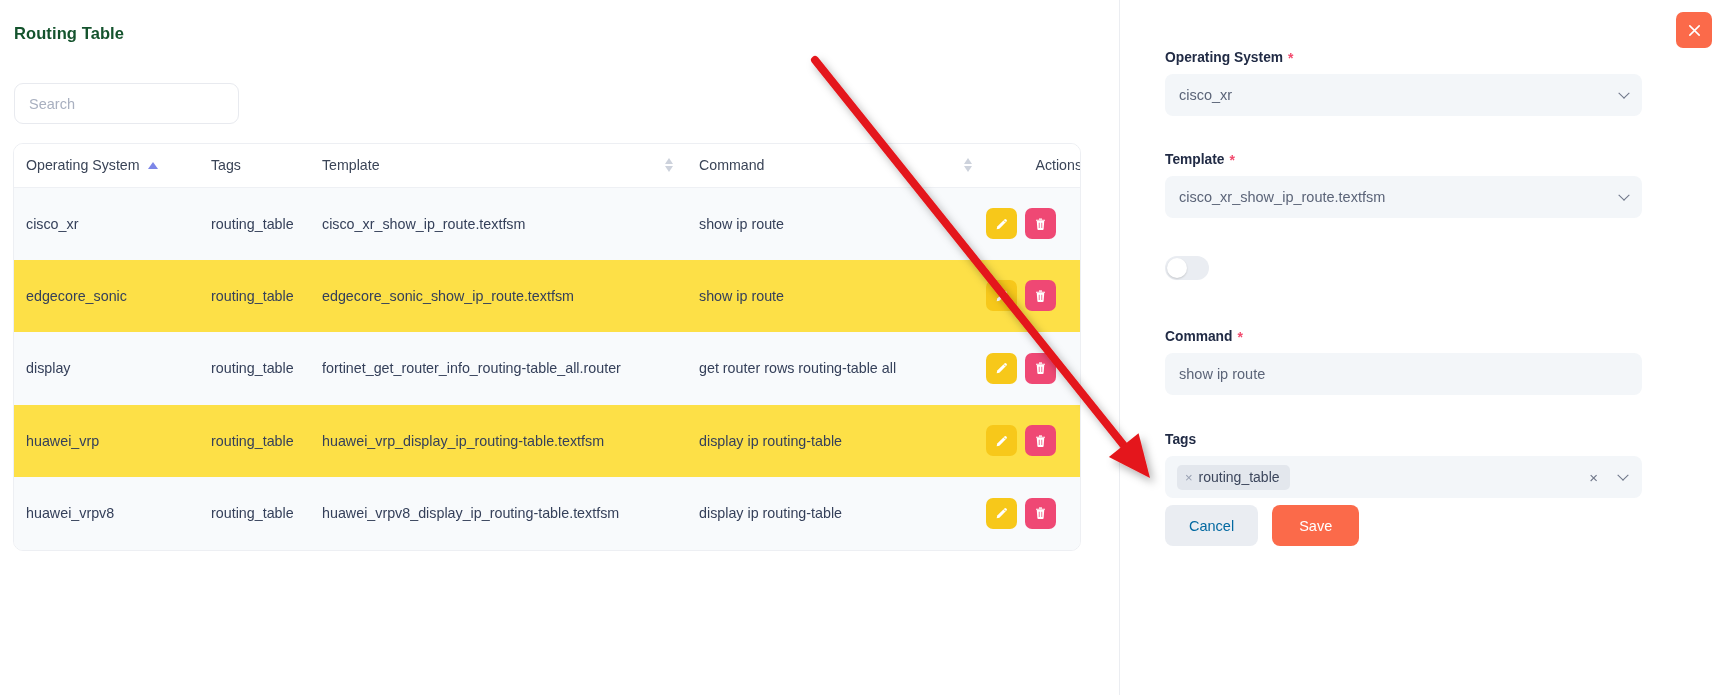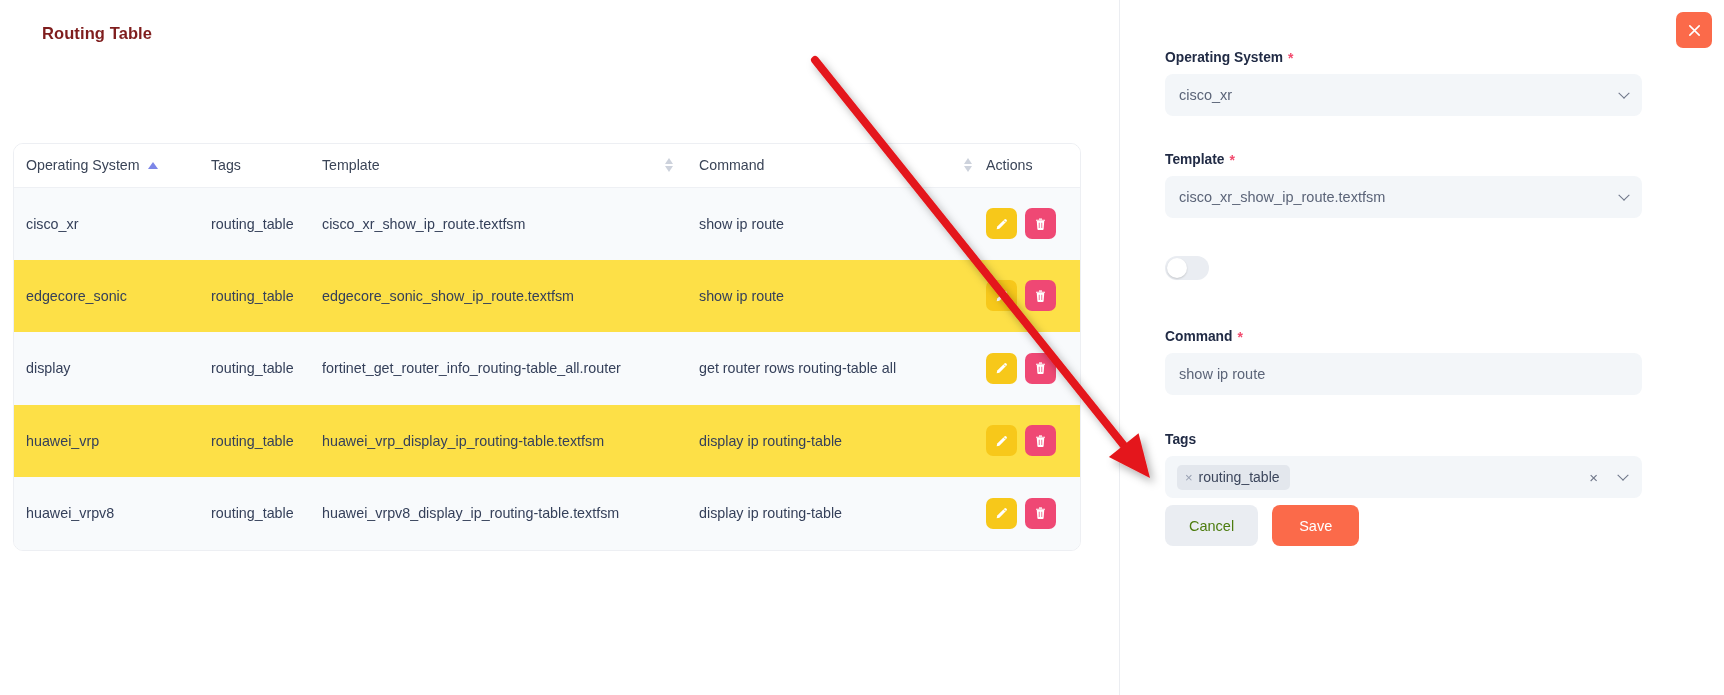--- a/index.html
+++ b/index.html
@@ -23,23 +23,22 @@
     width: 1119px; height: 695px;
     background: #ffffff;
     overflow: hidden;
   }
 
   #page-title {
     position: absolute;
     left: 14px; top: 24px;
     font-size: 16.5px;
     font-weight: bold;
-    color: #7f1d1d;
+    color: #14532d;
     letter-spacing: .1px;
-    margin-left: 28px;
   }
 
   #search-input {
     position: absolute;
     left: 14px; top: 83px;
     width: 225px; height: 41px;
     border: 1px solid #e8eaef;
     border-radius: 9px;
     background: #ffffff;
     font-size: 14.5px;
@@ -79,21 +78,21 @@
     font-weight: normal;
     color: #3a4457;
     background: #ffffff;
     border-bottom: 1px solid #eef0f4;
     vertical-align: middle;
     white-space: nowrap;
   }
   table.dt thead th.th-actions { text-align: center; padding-left: 0; }
 
   .th-inner { display: flex; align-items: center; gap: 8px; }
-  .th-inner.center { justify-content: flex-start; }
+  .th-inner.center { justify-content: flex-end; }
 
   .sort-asc {
     width: 0; height: 0;
     border-left: 5px solid transparent;
     border-right: 5px solid transparent;
     border-bottom: 7px solid #7c86e8;
     display: inline-block;
     flex: 0 0 auto;
   }
   .sort-both {
@@ -368,21 +367,21 @@
     display: flex;
     align-items: center;
     gap: 14px;
   }
   #cancel-button {
     height: 41px;
     padding: 0 24px;
     border: none;
     border-radius: 8px;
     background: #eaedf2;
-    color: #4d7c0f;
+    color: #0369a1;
     font-size: 14.5px;
     cursor: pointer;
     font-family: "Liberation Sans", sans-serif;
   }
   #save-button {
     height: 41px;
     padding: 0 27px;
     border: none;
     border-radius: 8px;
     background: #fb6a4a;
@@ -402,20 +401,21 @@
 </style>
 </head>
 <body>
 
 <div id="root">
 
   <div id="left-pane">
 
     <div id="page-title">Routing Table</div>
 
+    <input id="search-input" type="text" placeholder="Search" style="">
 
     <div id="table-card">
       <table class="dt">
         <colgroup>
           <col class="c-os">
             <col class="c-tags">
             <col class="c-tpl">
             <col class="c-cmd">
             <col class="c-act">
         </colgroup>

